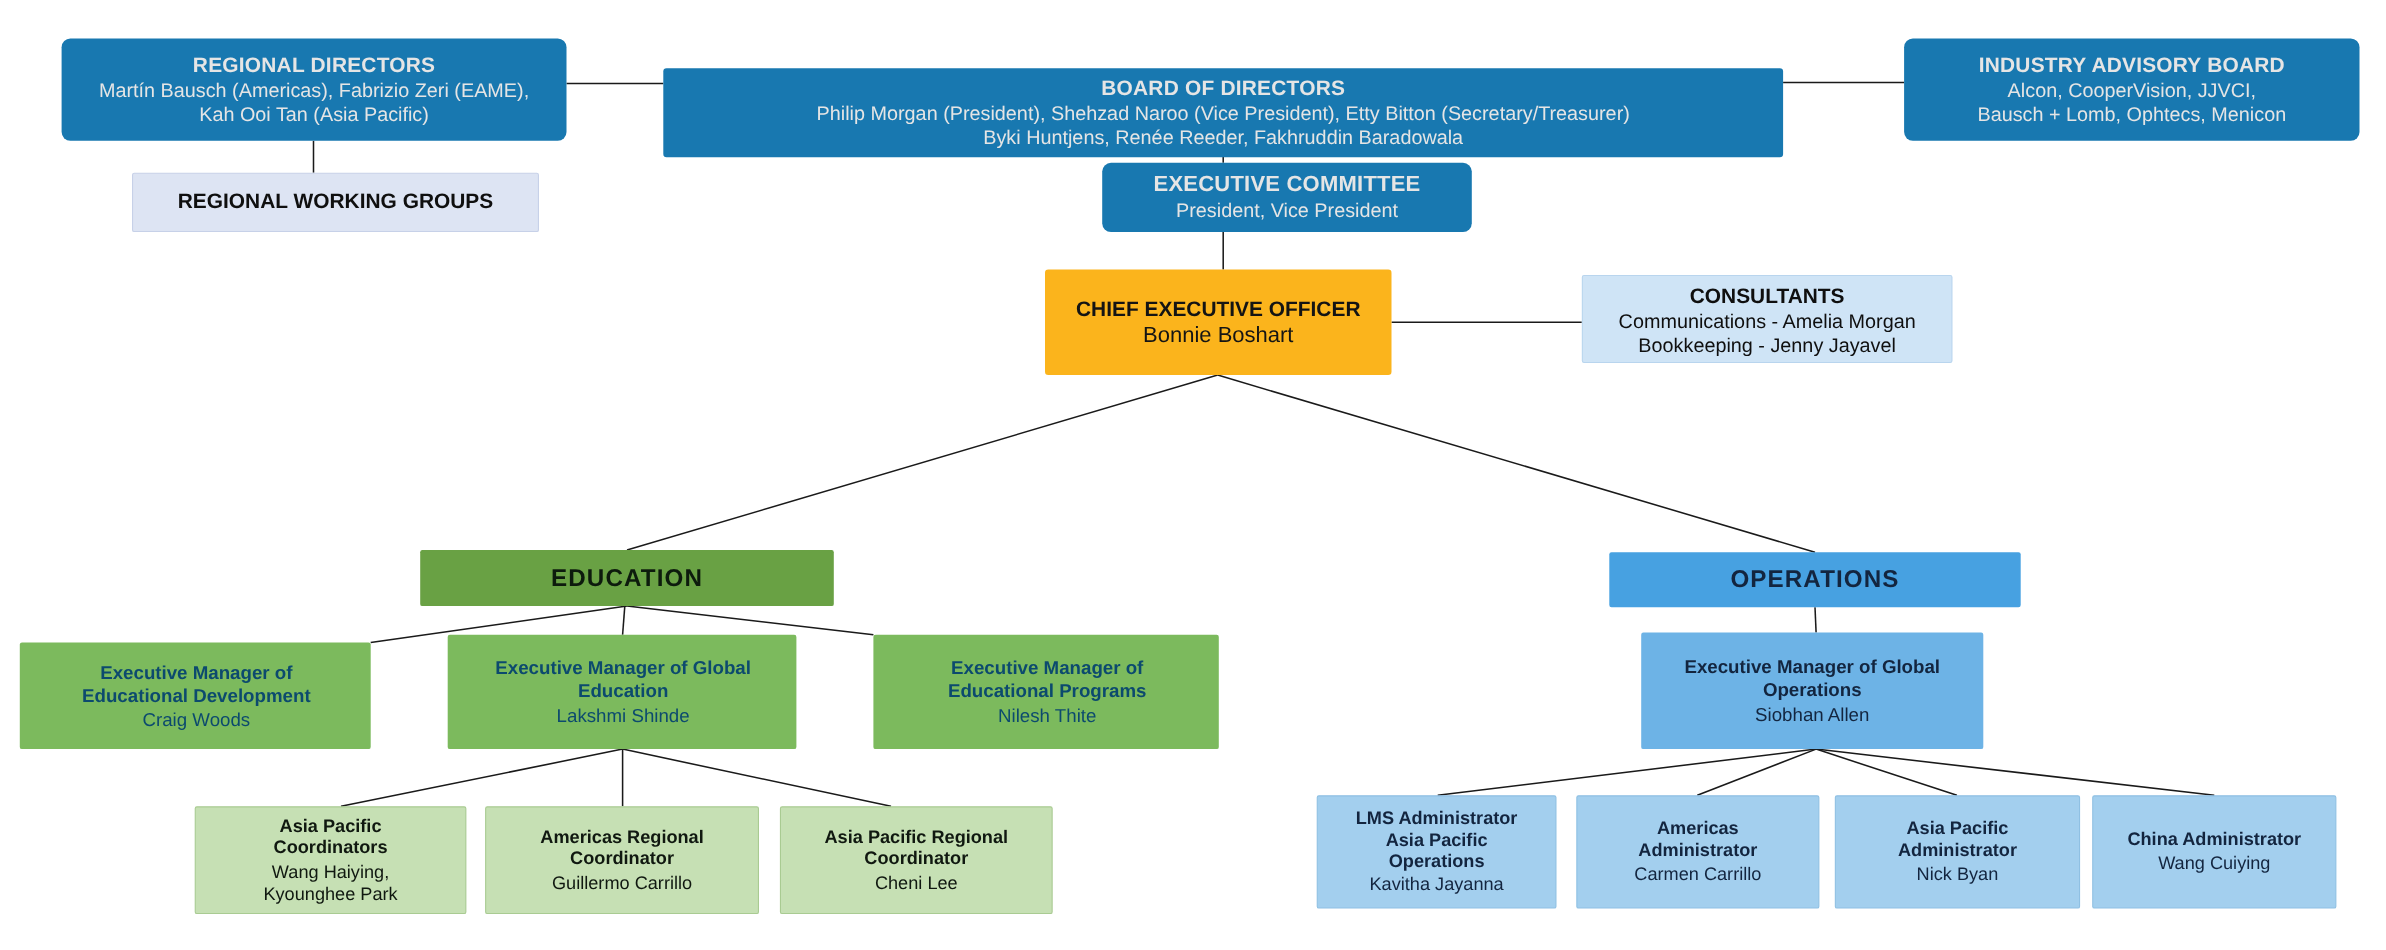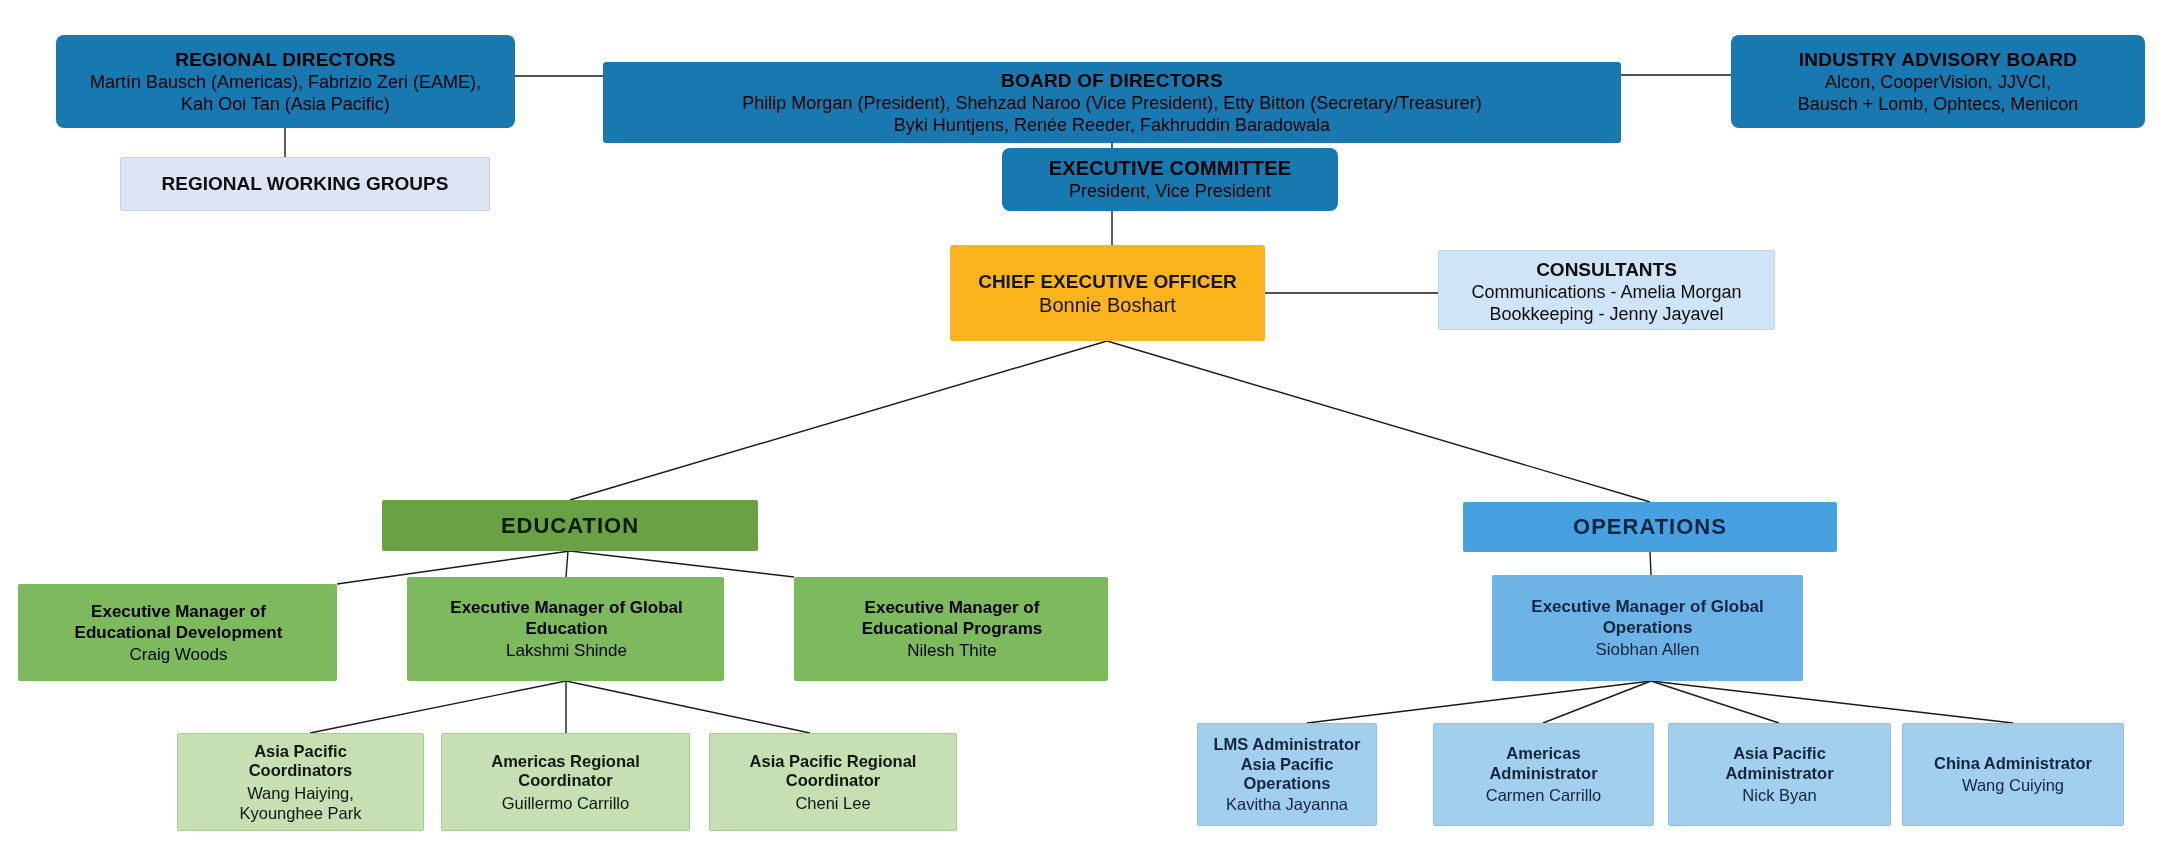--- a/index.html
+++ b/index.html
@@ -38,21 +38,21 @@
     align-items:center;
     text-align:center;
     padding:4px 10px;
   }
   .node .title{white-space:pre-line;}
   .node .members,.node .name{white-space:pre-line;}
 
   
   .blue-box{
     background:var(--header-blue);
-    color:#000000;
+    color:#e5e5e5;
     border-radius:8px;
   }
   .blue-box .title{font-size:19px;font-weight:bold;letter-spacing:.2px;line-height:23px;}
   .blue-box .members{font-size:18px;line-height:22px;}
 
   
   .lavender-box{
     background:var(--light-lavender);
     color:#0f0f0f;
     border:1px solid #c7d1e8;
@@ -83,21 +83,21 @@
     border-radius:2px;
   }
   .division-box .title{font-size:22px;font-weight:bold;letter-spacing:1px;}
   .education-div{background:var(--dark-green);}
   .operations-div{background:var(--operations-blue);color:#13253f;}
 
   
   .manager-box{border-radius:2px;}
   .manager-box .title{font-size:17px;font-weight:bold;line-height:21px;}
   .manager-box .name{font-size:17px;line-height:21px;margin-top:1px;}
-  .green-mgr{background:var(--medium-green);color:#000000;padding-left:12px;}
+  .green-mgr{background:var(--medium-green);color:#0c4a6e;padding-left:12px;}
   .blue-mgr{background:var(--operations-medium-blue);color:#13253f;}
 
   
   .leaf-box{border-radius:2px;}
   .leaf-box .title{font-size:16.5px;font-weight:bold;line-height:19.5px;}
   .leaf-box .name{font-size:16.5px;line-height:20px;margin-top:2px;}
   .green-leaf{background:var(--pale-green);border:1px solid #a9cb92;color:#101810;}
   .blue-leaf{background:var(--operations-pale-blue);border:1px solid #8fc0e3;color:#13253f;}
 </style>
 </head>
@@ -209,21 +209,21 @@
   <div class="node division-box operations-div" style="left:1463px;top:502px;width:374px;height:50px;">
     <div class="title">OPERATIONS</div>
   </div>
 
   <div class="node manager-box blue-mgr" style="left:1492px;top:575px;width:311px;height:106px;">
     <div class="title">Executive Manager of Global
 Operations</div>
     <div class="name">Siobhan Allen</div>
   </div>
 
-  <div class="node leaf-box blue-leaf" style="left:1197px;top:723px;width:180px;height:103px;">
+  <div class="node leaf-box blue-leaf" style="left:1197px;top:723px;width:218px;height:103px;">
     <div class="title">LMS Administrator
 Asia Pacific
 Operations</div>
     <div class="name" style="margin-top:0;">Kavitha Jayanna</div>
   </div>
 
   <div class="node leaf-box blue-leaf" style="left:1433px;top:723px;width:221px;height:103px;">
     <div class="title">Americas
 Administrator</div>
     <div class="name">Carmen Carrillo</div>

